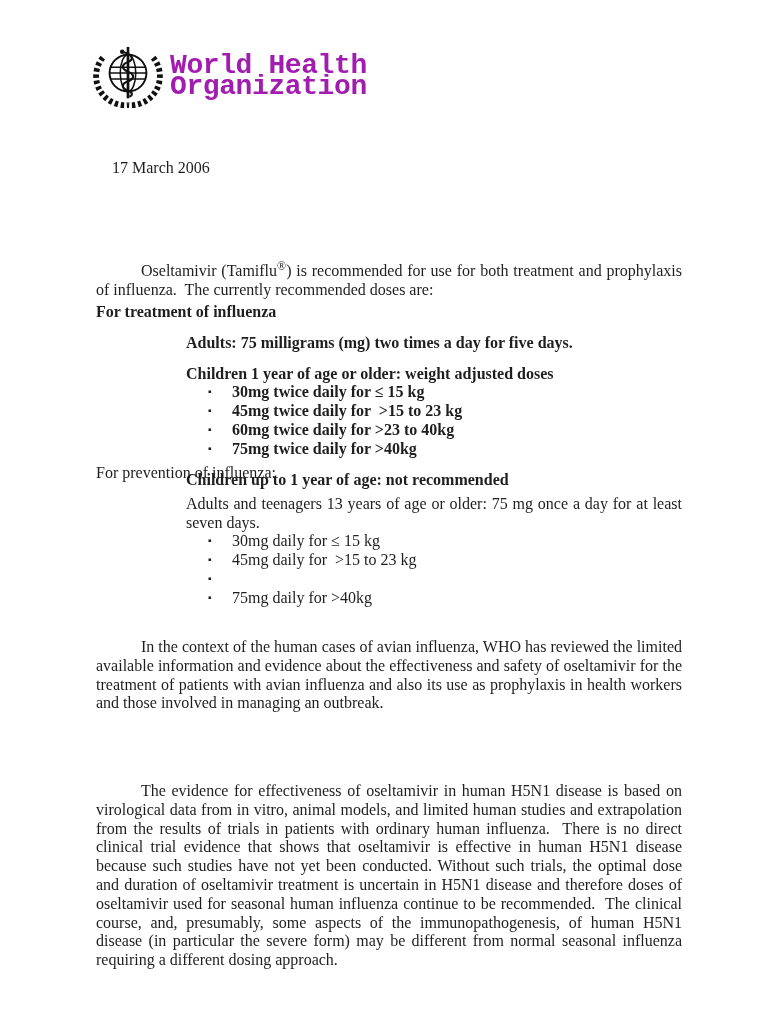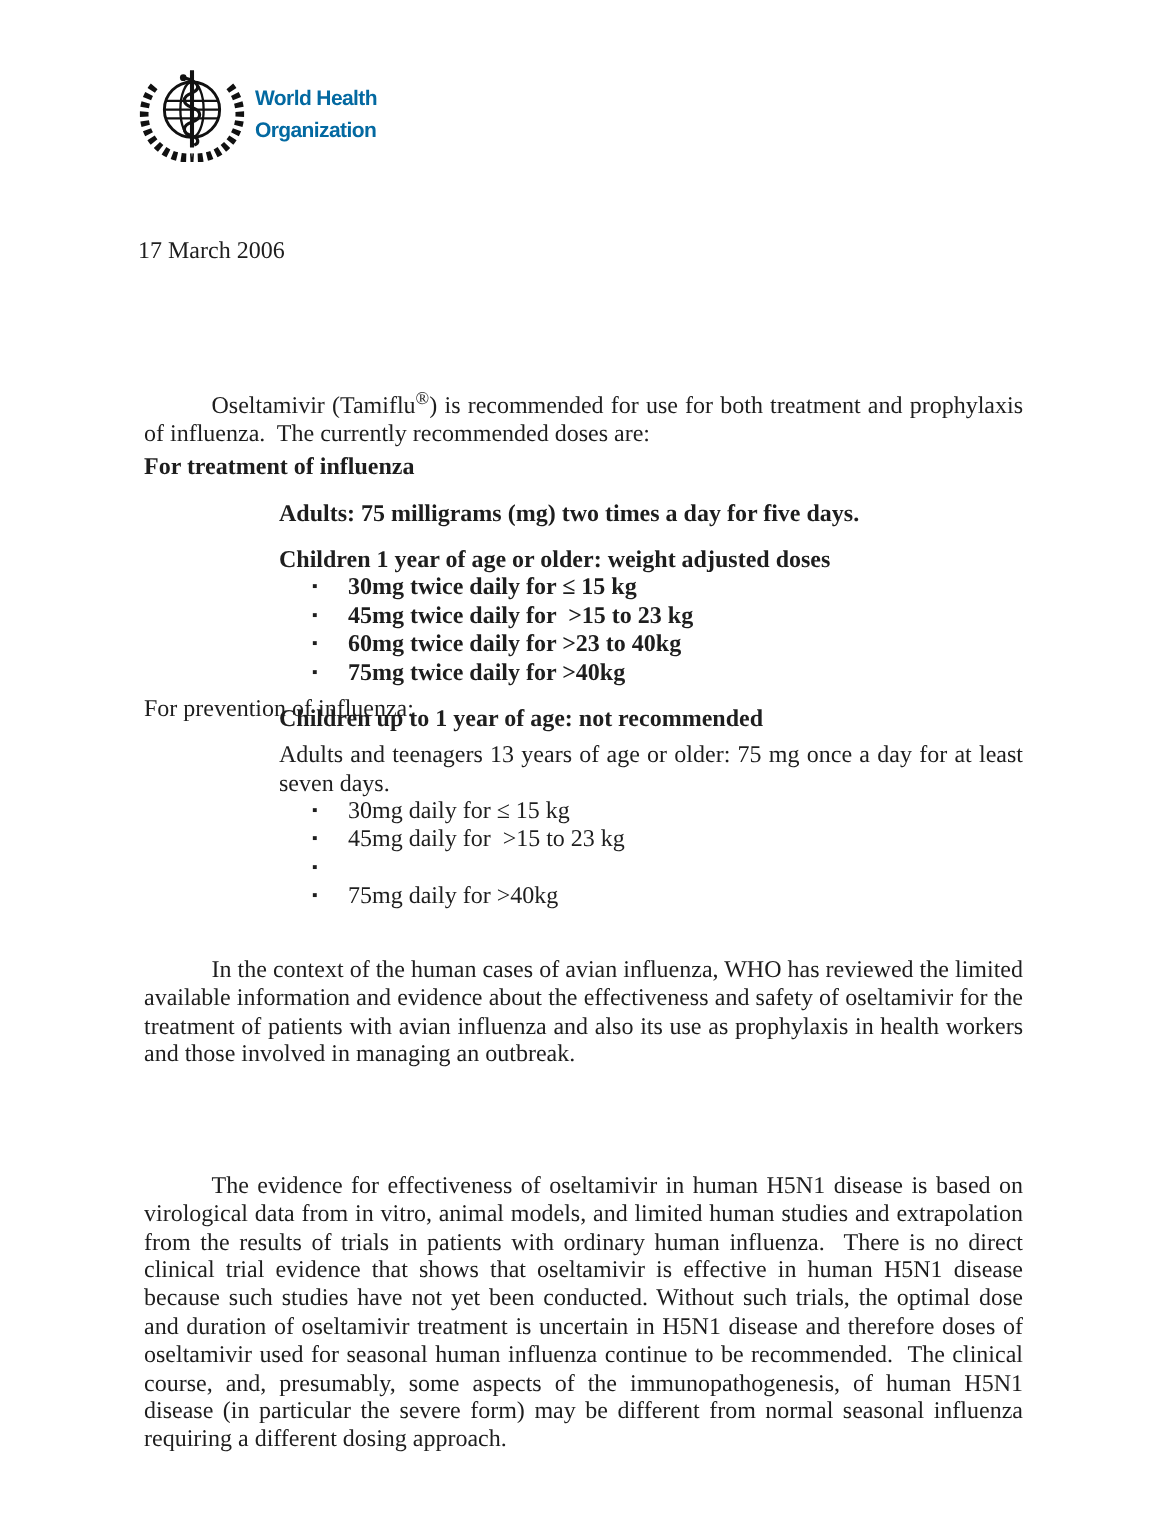--- a/index.html
+++ b/index.html
@@ -17,36 +17,36 @@
   }
   .abs { position: absolute; }
 
   
   .logo {
     left: 93px; top: 44px;
     display: flex; align-items: center; gap: 7px;
   }
   .emblem { width: 70px; height: 64px; display: block; }
   .logo-text {
-    font-family: Liberation Sans, sans-serif;
+    font-family: Liberation Mono, monospace;
     font-weight: 700;
-    font-size: 14px;
+    font-size: 28px;
     line-height: 21px;
     letter-spacing: -0.4px;
-    color: #0369a1;
+    color: #a21caf;
     white-space: nowrap;
   }
 
   
   .doc-text {
     font-size: 16px;
     line-height: 18.8px;
     color: #1e1e1e;
   }
-  .date-line { left: 92px; top: 159px; }
+  .date-line { left: 112px; top: 159px; }
 
   .para {
     left: 96px; width: 586px;
     text-align: justify;
     text-indent: 45px;
     white-space: pre-wrap;
   }
   #intro    { top: 246px; }
   #context  { top: 622px; }
   #evidence { top: 766px; }

